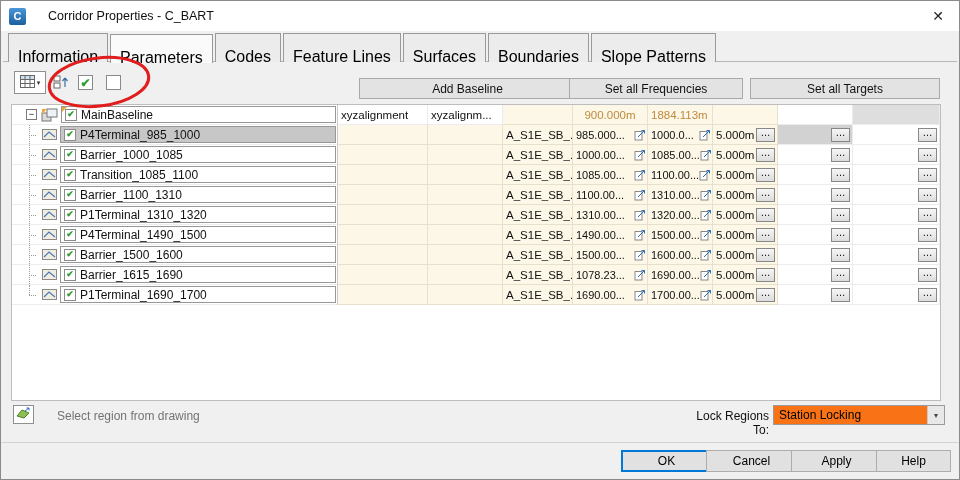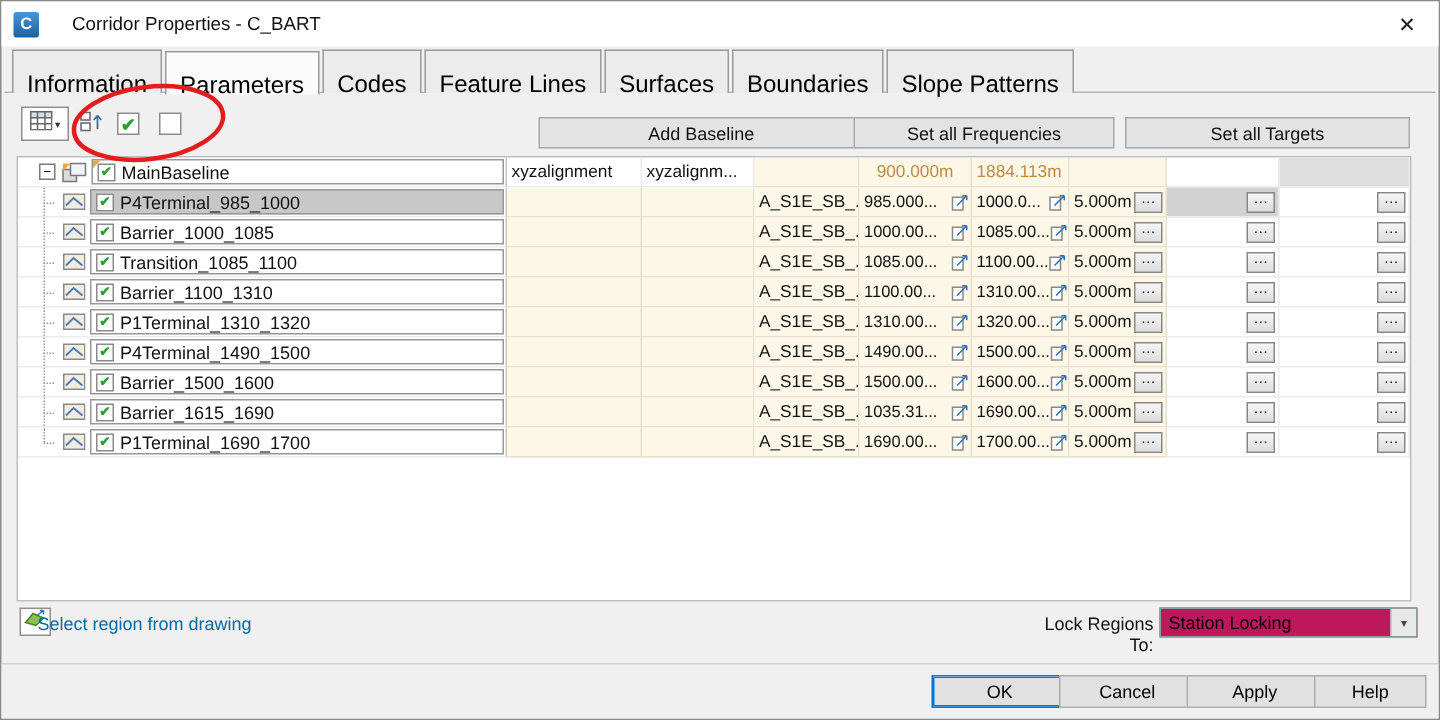--- a/index.html
+++ b/index.html
@@ -90,23 +90,23 @@
   .orange { color:#c08a3e; }
   .ctr { justify-content:center; }
   .ovr-baseline { background:#dedede; }
 
   .rrow.selected .name-box { background:#c7c7c7; }
   .rrow.selected .tgt { background:#d2d2d2; }
 
   
   .selreg-btn { position:absolute; left:12px; top:404px; width:21px; height:19px;
     border:1px solid #8f8f8f; background:#fff; display:flex; align-items:center; justify-content:center; }
-  .selreg-label { position:absolute; left:24px; top:408px; font-size:12px; color:#0369a1; }
+  .selreg-label { position:absolute; left:56px; top:408px; font-size:12px; color:#737373; }
   .lock-label { position:absolute; left:678px; top:408px; width:90px; text-align:right; font-size:12px; color:#111; }
-  .lock-select { position:absolute; left:772px; top:404px; width:172px; height:20px; background:#be185d;
+  .lock-select { position:absolute; left:772px; top:404px; width:172px; height:20px; background:#f97316;
     border:1px solid #9a9a9a; display:flex; align-items:center; font-size:12px; padding-left:5px; }
   .lock-caret { margin-left:auto; width:17px; height:100%; background:#e8e8e8; border-left:1px solid #c9c9c9;
     display:flex; align-items:center; justify-content:center; font-size:8px; color:#444; }
 
   
   .bottombar { position:absolute; left:0; right:0; top:441px; bottom:0; background:#f0f0f0;
     border-top:1px solid #d2d2d2; }
   .dlgbtn { position:absolute; top:7px; height:22px; width:91px; background:#e1e1e1;
     border:1px solid #adadad; font-size:12px; display:flex; align-items:center; justify-content:center; }
   .dlgbtn.ok { left:620px; border:1px solid #0078d7; box-shadow:inset 0 0 0 1px #0078d7; }
@@ -567,21 +567,21 @@
               </span>
         <span class="nm">Barrier_1615_1690</span>
       </div>
     </div>
     <div class="cell cream"></div>
     <div class="cell cream"></div>
     <div class="cell cream pad">
             <span>A_S1E_SB_...</span>
           </div>
     <div class="cell cream pad">
-      <span class="sta">1035.31...</span>
+      <span class="sta">1078.23...</span>
       <span class="pick">
         <svg width="12" height="12" viewBox="0 0 12 12">
           <rect x="1" y="2.5" width="7" height="8.5" fill="#fff" stroke="#888"></rect>
           <path d="M4 8 L10.5 1.5 M10.5 1.5 L7.5 1.5 M10.5 1.5 L10.5 4.5" stroke="#2a6fbd" fill="none"></path>
         </svg>
       </span>
     </div>
     <div class="cell cream pad">
       <span class="sta">1690.00...</span>
       <span class="pick">

